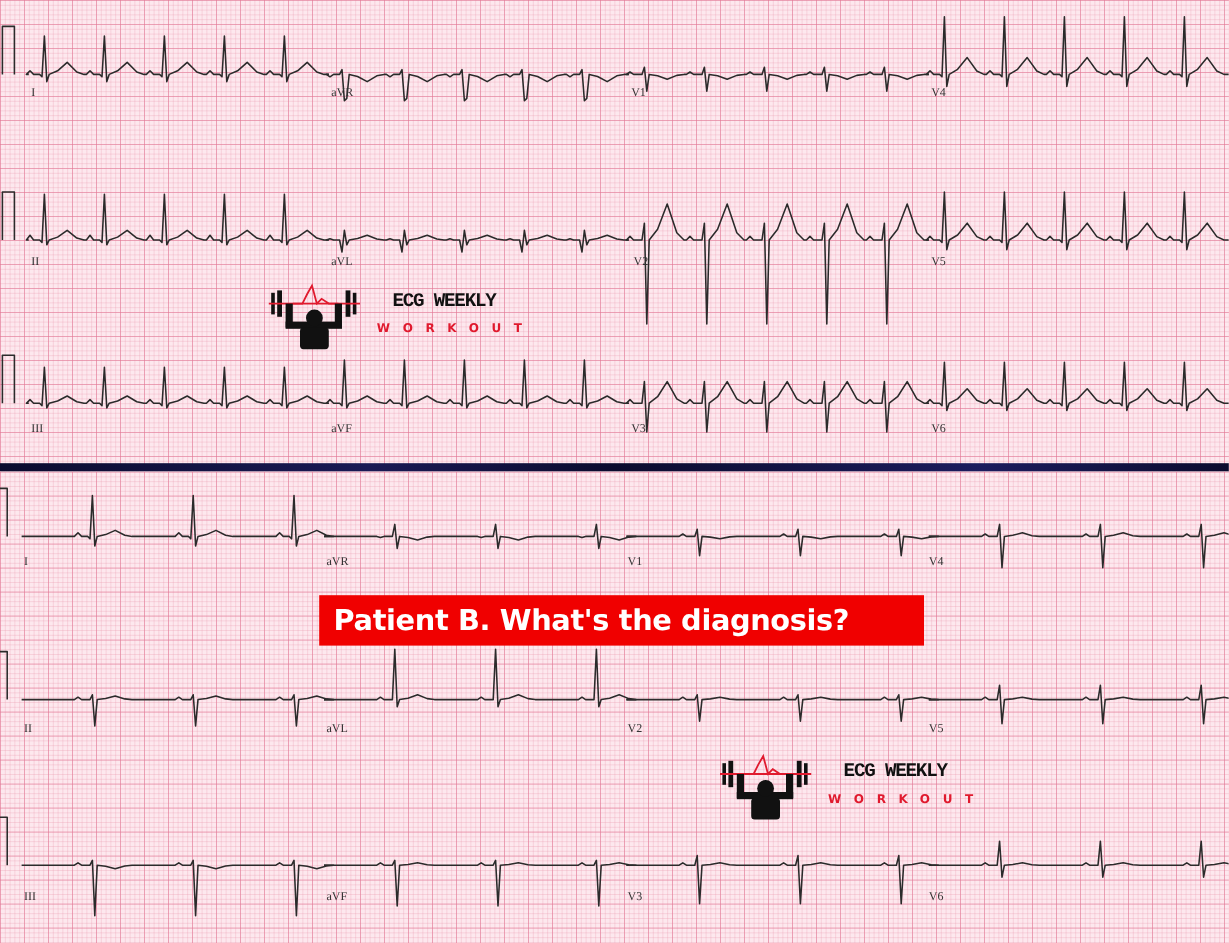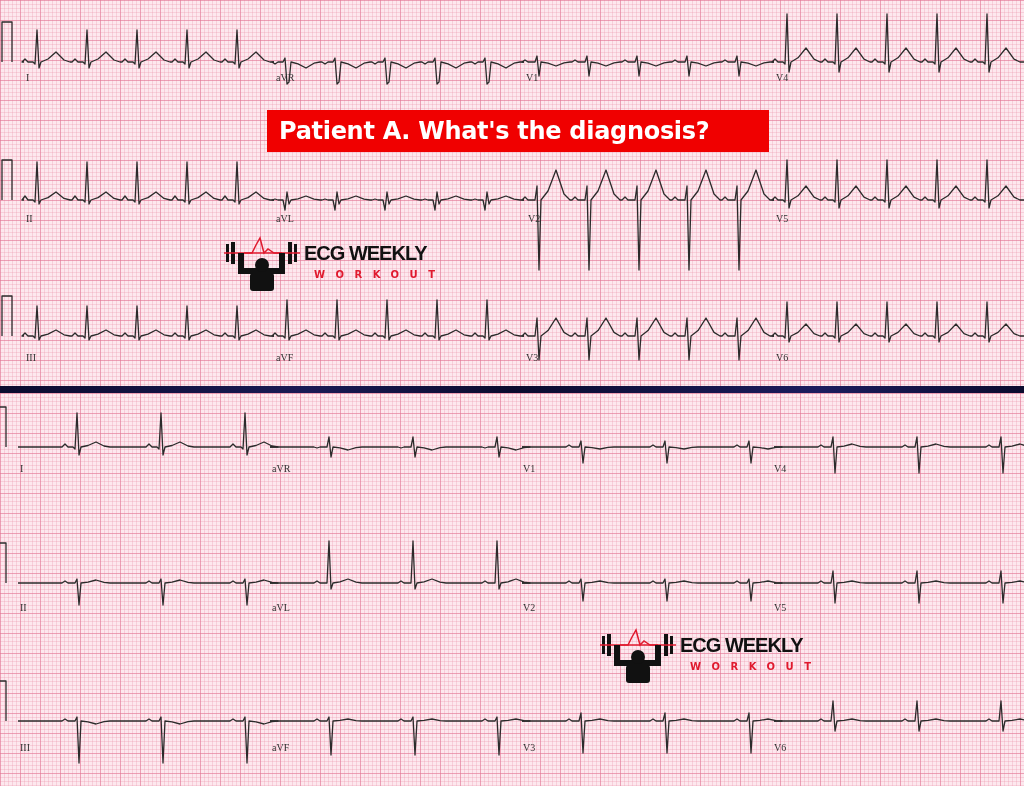--- a/index.html
+++ b/index.html
@@ -15,21 +15,21 @@
   }
   #panel-a { top: 0; height: 387px; }
   #panel-b { top: 393px; height: 393px; }
   .separator { position: absolute; left: 0; top: 386px; width: 1024px; height: 7px;
     background: linear-gradient(to right, #0b0b2e 0%, #1a1a55 30%, #0b0b2e 50%, #1c1c5e 80%, #0b0b2e 100%); }
   svg.traces { position: absolute; left: 0; top: 0; }
   svg.traces path { fill: none; stroke: #2b2b2b; stroke-width: 1.3; stroke-linejoin: round; }
   .lead-label { position: absolute; font-size: 10px; color: #333; font-family: "Liberation Serif", serif; }
   .banner { position: absolute; background: #f00000; color: #fff; font-family: "DejaVu Sans", sans-serif; font-weight: bold; font-size: 24px; letter-spacing: -0.3px; padding: 0 12px; height: 42px; line-height: 42px; white-space: nowrap; }
   .logo { position: absolute; width: 270px; height: 56px; }
-  .logo .title { position: absolute; left: 82px; top: 6px; font-family: Liberation Sans, sans-serif; font-weight: bold; font-size: 20px; color: #111; letter-spacing: -1px; white-space: nowrap; }
+  .logo .title { position: absolute; left: 105px; top: 6px; font-family: Liberation Mono, monospace; font-weight: bold; font-size: 16px; color: #111; letter-spacing: -1px; white-space: nowrap; }
   .logo .sub { position: absolute; left: 92px; top: 33px; font-family: "DejaVu Sans", sans-serif; font-weight: bold; font-size: 10px; color: #e01a2e; letter-spacing: 10.5px; white-space: nowrap; }
   .logo svg { position: absolute; left: 0; top: 0; }
 </style>
 </head>
 <body>
 
 <div class="panel" id="panel-a">
   <svg class="traces" id="traces-a" width="1024" height="387">
       <path d="M2,62 L2,22 L12,22 L12,62 M24,62 L22.0,62.0 L25.0,59.0 L28.0,62.0 L33.0,62.0 L35.0,64.0 L37.0,30.0 L39.0,68.0 L41.0,62.0 L48.0,59.0 L56.0,52.0 L64.0,60.0 L70.0,62.0 L72.0,62.0 L75.0,59.0 L78.0,62.0 L83.0,62.0 L85.0,64.0 L87.0,30.0 L89.0,68.0 L91.0,62.0 L98.0,59.0 L106.0,52.0 L114.0,60.0 L120.0,62.0 L122.0,62.0 L125.0,59.0 L128.0,62.0 L133.0,62.0 L135.0,64.0 L137.0,30.0 L139.0,68.0 L141.0,62.0 L148.0,59.0 L156.0,52.0 L164.0,60.0 L170.0,62.0 L172.0,62.0 L175.0,59.0 L178.0,62.0 L183.0,62.0 L185.0,64.0 L187.0,30.0 L189.0,68.0 L191.0,62.0 L198.0,59.0 L206.0,52.0 L214.0,60.0 L220.0,62.0 L222.0,62.0 L225.0,59.0 L228.0,62.0 L233.0,62.0 L235.0,64.0 L237.0,30.0 L239.0,68.0 L241.0,62.0 L248.0,59.0 L256.0,52.0 L264.0,60.0 L270.0,62.0 L274,62"></path>
       <path d="M274,62 L272.0,62.0 L275.0,64.0 L278.0,62.0 L283.0,62.0 L285.0,58.0 L287.0,84.0 L289.0,82.0 L291.0,62.0 L298.0,63.8 L306.0,68.0 L314.0,63.2 L320.0,62.0 L322.0,62.0 L325.0,64.0 L328.0,62.0 L333.0,62.0 L335.0,58.0 L337.0,84.0 L339.0,82.0 L341.0,62.0 L348.0,63.8 L356.0,68.0 L364.0,63.2 L370.0,62.0 L372.0,62.0 L375.0,64.0 L378.0,62.0 L383.0,62.0 L385.0,58.0 L387.0,84.0 L389.0,82.0 L391.0,62.0 L398.0,63.8 L406.0,68.0 L414.0,63.2 L420.0,62.0 L422.0,62.0 L425.0,64.0 L428.0,62.0 L433.0,62.0 L435.0,58.0 L437.0,84.0 L439.0,82.0 L441.0,62.0 L448.0,63.8 L456.0,68.0 L464.0,63.2 L470.0,62.0 L472.0,62.0 L475.0,64.0 L478.0,62.0 L483.0,62.0 L485.0,58.0 L487.0,84.0 L489.0,82.0 L491.0,62.0 L498.0,63.8 L506.0,68.0 L514.0,63.2 L520.0,62.0 L524,62"></path>
@@ -53,21 +53,20 @@
   <span class="lead-label" style="left:26px;top:213px">II</span>
   <span class="lead-label" style="left:276px;top:213px">aVL</span>
   <span class="lead-label" style="left:528px;top:213px">V2</span>
   <span class="lead-label" style="left:776px;top:213px">V5</span>
 
   <span class="lead-label" style="left:26px;top:352px">III</span>
   <span class="lead-label" style="left:276px;top:352px">aVF</span>
   <span class="lead-label" style="left:526px;top:352px">V3</span>
   <span class="lead-label" style="left:776px;top:352px">V6</span>
 
-  <div class="banner" style="left:267px;top:110px;width:478px;">Patient A. What's the diagnosis?</div>
 
   <div class="logo" style="left:222px;top:236px;">
     <svg width="88" height="56">
       <rect x="4" y="8" width="3" height="18" fill="#111"></rect>
       <rect x="9" y="6" width="4" height="22" fill="#111"></rect>
       <rect x="66" y="6" width="4" height="22" fill="#111"></rect>
       <rect x="72" y="8" width="3" height="18" fill="#111"></rect>
       <line x1="2" y1="17" x2="78" y2="17" stroke="#e01a2e" stroke-width="1.5"></line>
       <polyline points="22,17 30,17 34,9 38,2 42,17 46,13 52,17 60,17" fill="none" stroke="#e01a2e" stroke-width="1.5"></polyline>
       <rect x="16" y="17" width="6" height="20" fill="#111"></rect>
@@ -107,20 +106,21 @@
   <span class="lead-label" style="left:20px;top:209px">II</span>
   <span class="lead-label" style="left:272px;top:209px">aVL</span>
   <span class="lead-label" style="left:523px;top:209px">V2</span>
   <span class="lead-label" style="left:774px;top:209px">V5</span>
 
   <span class="lead-label" style="left:20px;top:349px">III</span>
   <span class="lead-label" style="left:272px;top:349px">aVF</span>
   <span class="lead-label" style="left:523px;top:349px">V3</span>
   <span class="lead-label" style="left:774px;top:349px">V6</span>
 
+  <div class="banner" style="left:266px;top:103px;width:480px;">Patient B. What's the diagnosis?</div>
 
   <div class="logo" style="left:598px;top:235px;">
     <svg width="88" height="56">
       <rect x="4" y="8" width="3" height="18" fill="#111"></rect>
       <rect x="9" y="6" width="4" height="22" fill="#111"></rect>
       <rect x="66" y="6" width="4" height="22" fill="#111"></rect>
       <rect x="72" y="8" width="3" height="18" fill="#111"></rect>
       <line x1="2" y1="17" x2="78" y2="17" stroke="#e01a2e" stroke-width="1.5"></line>
       <polyline points="22,17 30,17 34,9 38,2 42,17 46,13 52,17 60,17" fill="none" stroke="#e01a2e" stroke-width="1.5"></polyline>
       <rect x="16" y="17" width="6" height="20" fill="#111"></rect>

